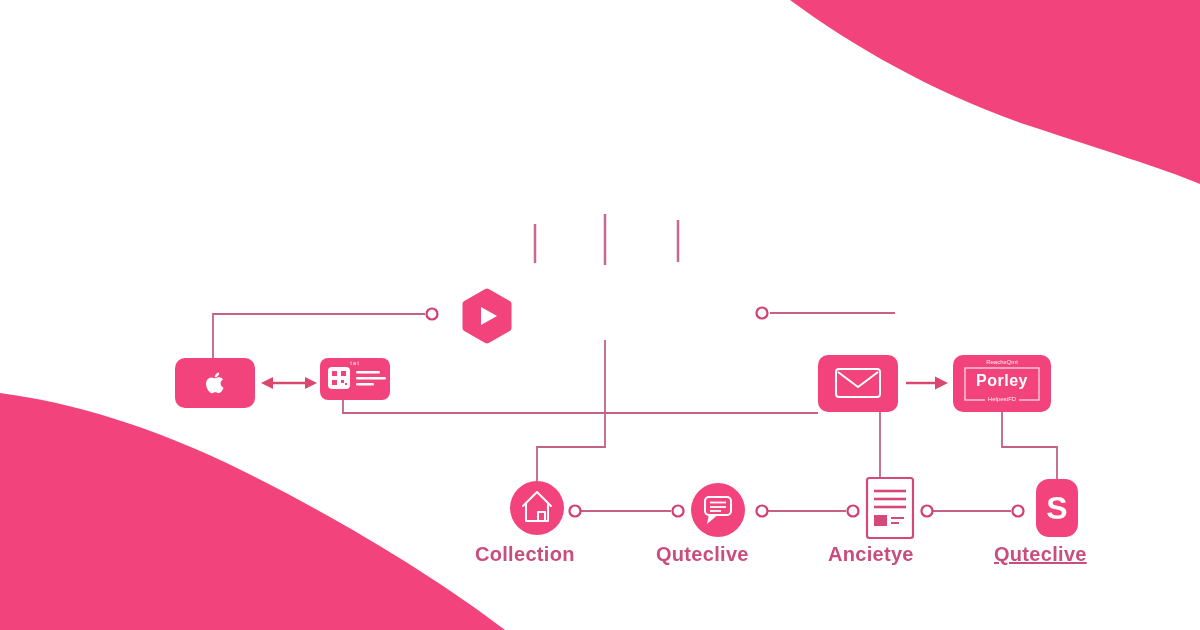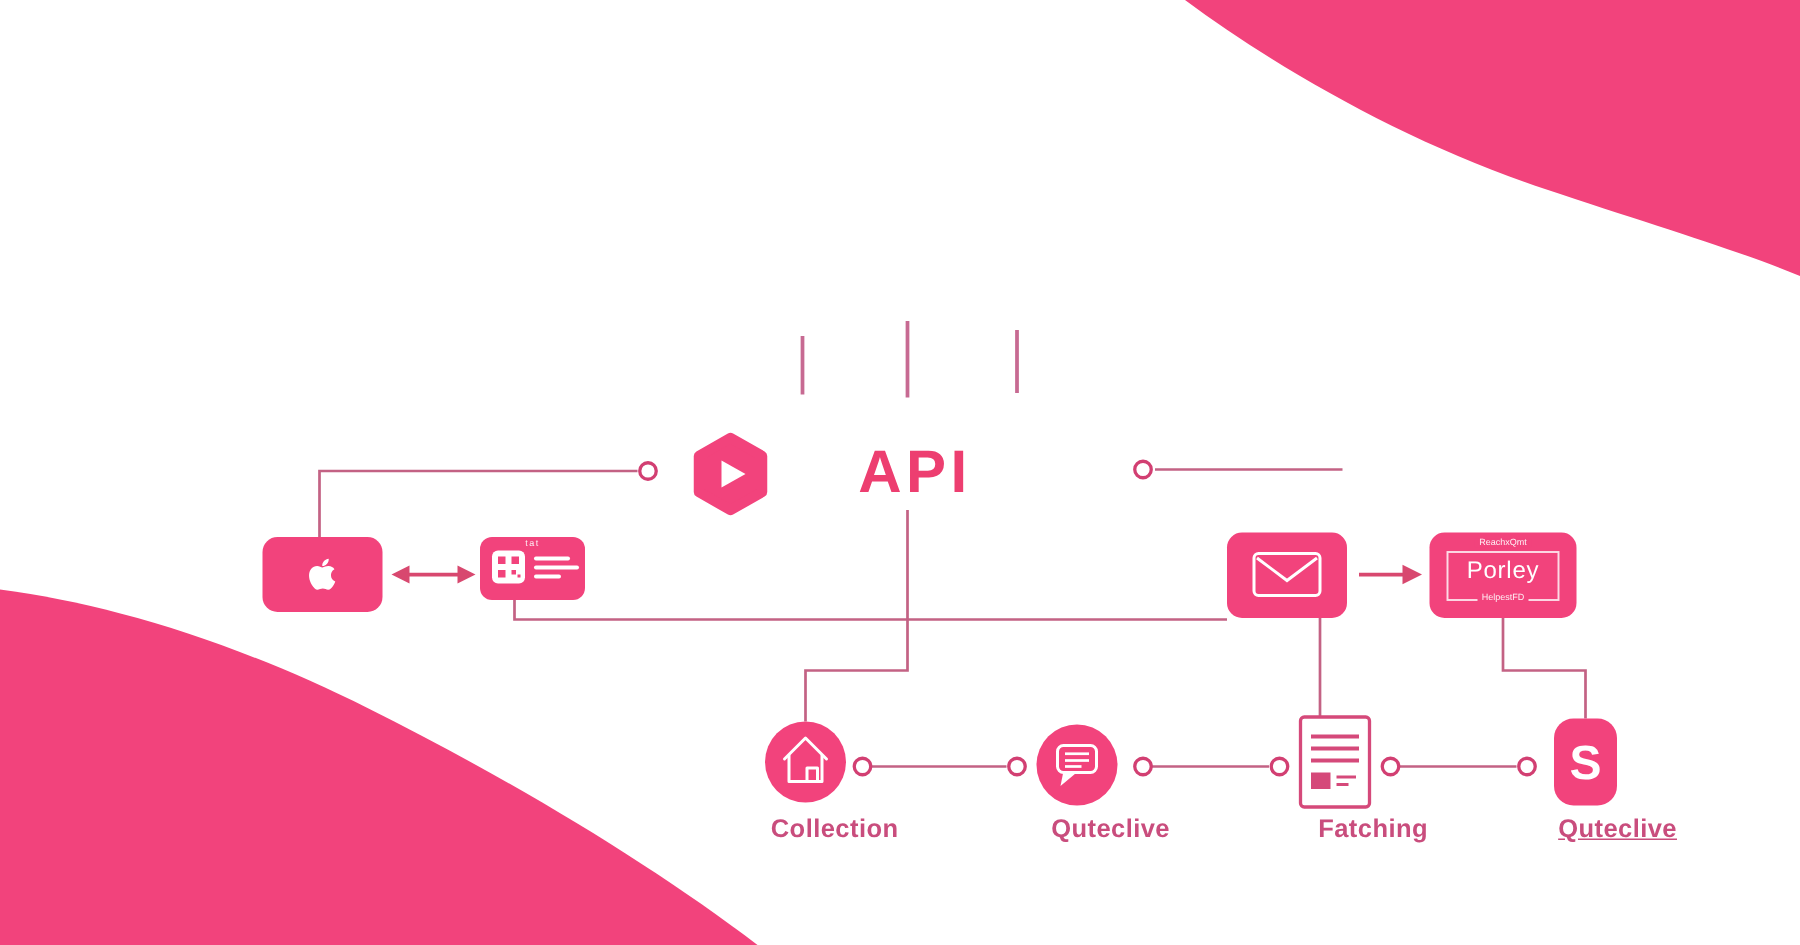--- a/index.html
+++ b/index.html
@@ -19,33 +19,33 @@
   }
   .porley-top-label{
     left:953px;top:359px;width:98px;text-align:center;
     font-size:6px;color:rgba(255,255,255,.92);
   }
   .porley-top-label span,.porley-bottom-label span{
     background:#f2437c;padding:0 3px;display:inline-block;
   }
   .porley-title{
     left:953px;top:372px;width:98px;text-align:center;
-    font-size:16px;font-weight:400;letter-spacing:.5px;color:#ffffff;
+    font-size:16px;font-weight:700;letter-spacing:.5px;color:#ffffff;
   }
   .porley-bottom-label{
     left:953px;top:396px;width:98px;text-align:center;
     font-size:6px;color:rgba(255,255,255,.92);
   }
   .s-letter{
     left:1036px;top:488px;width:42px;text-align:center;
     font-size:32px;font-weight:800;color:#ffffff;line-height:40px;
   }
   .node-label{
-    top:543px;width:124px;text-align:right;
-    font-size:17px;font-weight:600;letter-spacing:.3px;color:#c94d7d;
+    top:543px;width:124px;text-align:left;
+    font-size:20px;font-weight:600;letter-spacing:.3px;color:#c94d7d;
   }
   .label-collection{left:475px;}
   .label-fatching{left:656px;}
   .label-ancietye{left:828px;}
   .label-quteclive{left:994px;text-decoration:underline;}
 </style>
 </head>
 <body>
 
 <div id="canvas">
@@ -169,32 +169,31 @@
         <line x1="891" y1="518" x2="904" y2="518" stroke-width="2"></line>
         <line x1="891" y1="523" x2="899" y2="523" stroke-width="2"></line>
       </g>
     </g>
 
     <g>
       <rect x="1036" y="479" width="42" height="58" rx="13" fill="#f2437c"></rect>
     </g>
   </svg>
 
-  <div class="abs api-title">API</div>
 
   <div class="abs qr-top-label">tat</div>
 
   <div class="abs porley-top-label">
     <span>ReachxQmt</span>
   </div>
   <div class="abs porley-title">Porley</div>
   <div class="abs porley-bottom-label">
     <span>HelpestFD</span>
   </div>
 
   <div class="abs s-letter">S</div>
 
   <div class="abs node-label label-collection">Collection</div>
   <div class="abs node-label label-fatching">Quteclive</div>
-  <div class="abs node-label label-ancietye">Fatching</div>
+  <div class="abs node-label label-ancietye">Ancietye</div>
   <div class="abs node-label label-quteclive">Quteclive</div>
 
 </div>
 
 </body></html>

